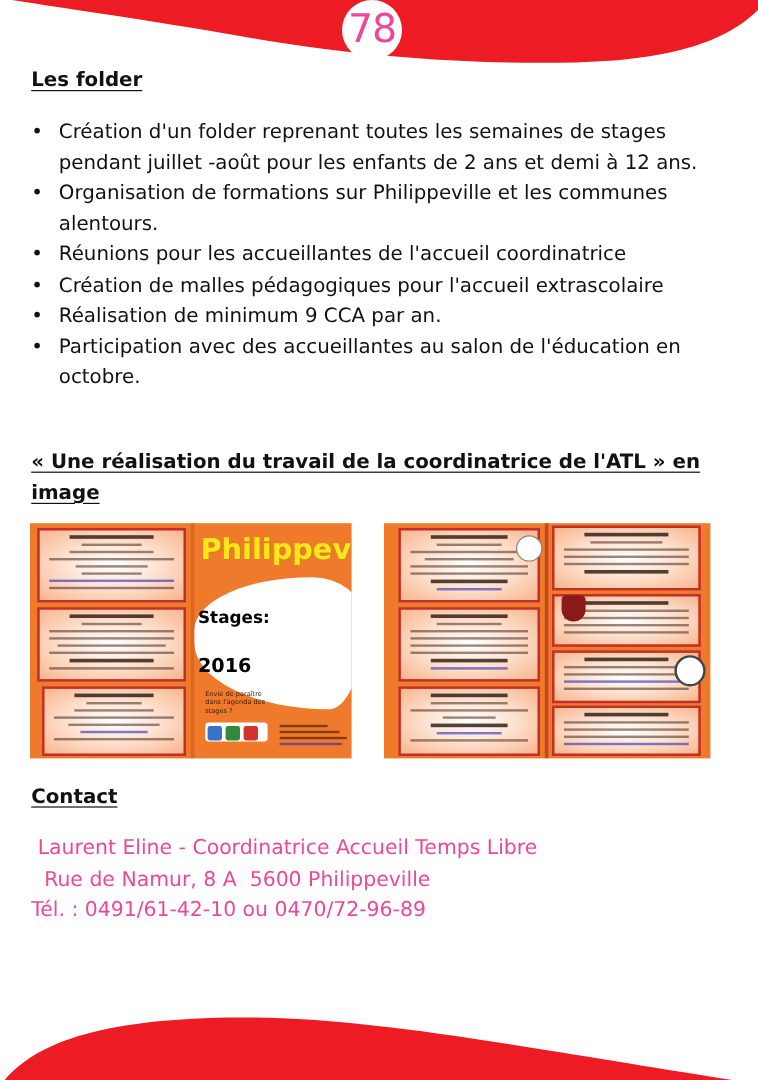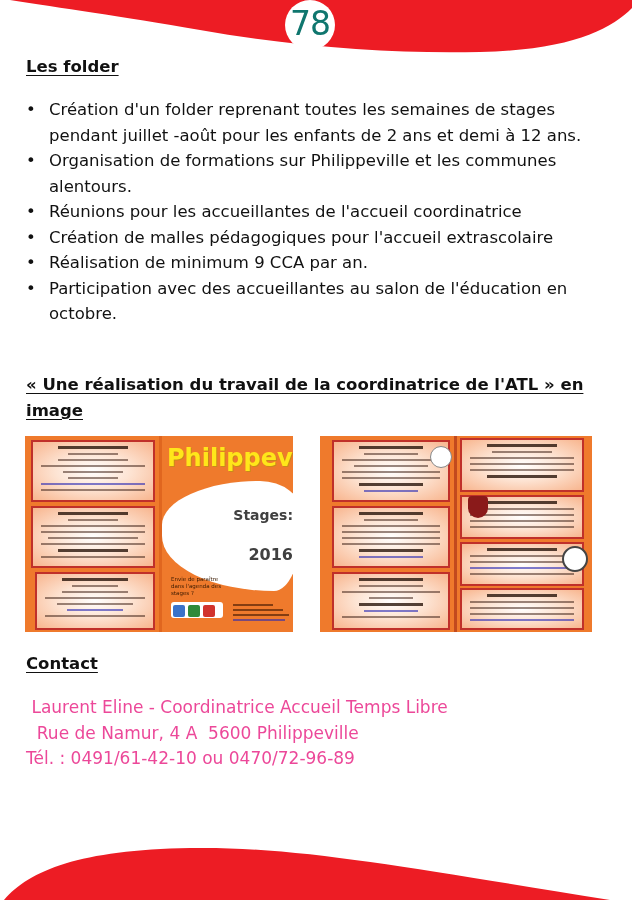--- a/index.html
+++ b/index.html
@@ -7,21 +7,21 @@
     width: 632px; height: 900px; position: relative; overflow: hidden;
     background: #ffffff; color: #111;
     font-family: "DejaVu Sans", sans-serif;
   }
   .deco { position: absolute; left: 0; width: 632px; }
   .deco-top { top: 0; height: 70px; }
   .deco-bottom { bottom: 0; height: 60px; }
   .page-num {
     position: absolute; left: 285px; top: 0px; width: 50px; height: 50px;
     border-radius: 50%; background: #fff; text-align: center;
-    font-size: 33px; line-height: 48px; color: #0f766e; letter-spacing: -1px;
+    font-size: 33px; line-height: 48px; color: #ec4899; letter-spacing: -1px;
   }
   .heading {
     position: absolute; left: 26px; font-weight: bold; font-size: 16.5px;
     text-decoration: underline; text-underline-offset: 3px; color: #111;
   }
   .h-actions { top: 57px; }
   .h-image { top: 372px; width: 570px; line-height: 26px; }
   .h-contact { top: 654px; }
   ul.actions {
     position: absolute; left: 26px; top: 97px; width: 560px;
@@ -42,22 +42,22 @@
   .panel .tline.bold { height: 3px; background: rgba(40,20,10,0.8); margin-left: 25px; margin-right: 25px; }
   .cover-title {
     position: absolute; left: 142px; top: 8px; font-size: 24px; font-weight: bold;
     color: #ffe61a; text-shadow: 1px 1px 0 #c98a1a; font-family: "DejaVu Sans", sans-serif;
   }
   .cover-wave {
     position: absolute; left: 137px; top: 45px; width: 140px; height: 110px;
     background: #fff; border-radius: 70% 30% 20% 80% / 40% 30% 60% 50%;
   }
   .cover-sub {
-    position: absolute; left: 140px; width: 128px; text-align: right;
-    color: #404040; font-size: 14px; line-height: 18px; font-weight: bold;
+    position: absolute; left: 140px; width: 128px; text-align: left;
+    color: #000000; font-size: 14px; line-height: 18px; font-weight: bold;
   }
   .cs1 { top: 70px; } .cs2 { top: 90px; } .cs3 { top: 110px; font-size: 16px; }
   .cover-foot { position: absolute; left: 146px; top: 140px; font-size: 5.5px; color: #3a1a00; line-height: 7px; }
   .atl-logo { position: absolute; left: 146px; top: 166px; width: 52px; height: 16px; background: #fff; border-radius: 3px; }
   .atl-logo span { display: inline-block; width: 12px; height: 12px; margin: 2px 1px 0 2px; background: #3a72c9; border-radius: 2px; }
   .cover-info .tline { position: absolute; height: 2px; background: rgba(60,20,0,0.6); }
   .divider-v { position: absolute; top: 0; bottom: 0; width: 3px; background: #c24a1e; }
   .badge { position: absolute; border-radius: 50%; }
   .contact {
     position: absolute; left: 26px; top: 695px; font-size: 17px; line-height: 25.5px; color: #ec4899;
@@ -194,19 +194,19 @@
     </div>
     <div class="badge" style="left:110px;top:10px;width:20px;height:20px;background:#fff;border:1px solid #888"></div>
     <div class="badge" style="left:148px;top:60px;width:20px;height:22px;background:#8a1a1a;border-radius:4px 4px 10px 10px"></div>
     <div class="badge" style="left:242px;top:110px;width:22px;height:22px;background:#fff;border:2px solid #444"></div>
   </div>
 </div>
 
 <div class="heading h-contact">Contact</div>
 <div class="contact">
   <div> Laurent Eline - Coordinatrice Accueil Temps Libre</div>
-  <div>  Rue de Namur, 4 A  5600 Philippeville</div>
+  <div>  Rue de Namur, 8 A  5600 Philippeville</div>
   <div>Tél. : 0491/61-42-10 ou 0470/72-96-89</div>
 </div>
 
 <svg class="deco deco-bottom" viewBox="0 0 632 60" preserveAspectRatio="none">
   <path d="M4,60 C30,30 80,10 190,8 C300,6 420,30 610,60 Z" fill="#ed1c24"></path>
 </svg>
 
 </body></html>

